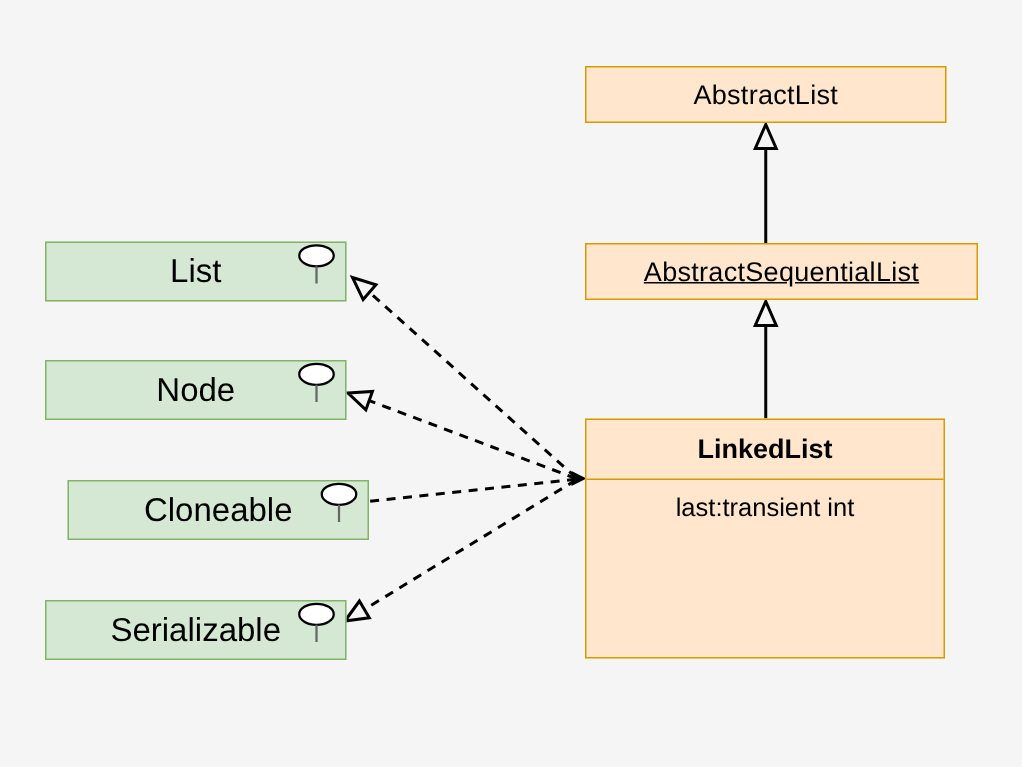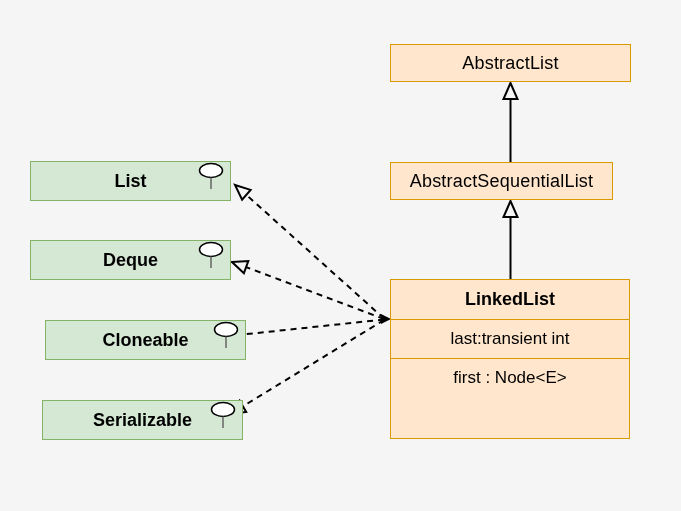--- a/index.html
+++ b/index.html
@@ -5,34 +5,34 @@
   html,body{margin:0;padding:0;background:#f5f5f5;}
   #canvas{
     position:relative;width:681px;height:511px;background:#f5f5f5;
     font-family:"Liberation Sans", sans-serif;color:#000;overflow:hidden;
   }
   #edges{position:absolute;left:0;top:0;width:681px;height:511px;pointer-events:none;}
   .box{position:absolute;box-sizing:border-box;display:flex;align-items:center;justify-content:center;}
   .class-box{background:#ffe6cc;border:1.5px solid #d79b00;}
   .class-title{font-size:18px;font-weight:400;letter-spacing:.2px;}
   .iface-box{background:#d5e8d4;border:1.5px solid #82b366;}
-  .iface-label{font-size:18px;font-weight:700;}
+  .iface-label{font-size:22px;font-weight:400;}
   .lollipop{position:absolute;right:4px;top:0;}
   
   #abstract-list{left:390px;top:44px;width:241px;height:38px;}
-  #abstract-sequential-list{left:390px;top:162px;width:223px;height:38px;}
+  #abstract-sequential-list{left:390px;top:162px;width:262px;height:38px;text-decoration:underline;}
   #linked-list{left:390px;top:279px;width:240px;height:160px;background:#ffe6cc;
     border:1.5px solid #d79b00;display:block;}
   #linked-list .row{box-sizing:border-box;height:39.2px;display:flex;align-items:center;justify-content:center;font-size:17px;}
   #linked-list .row + .row{border-top:1.5px solid #d79b00;}
   #linked-list .row.hdr{font-size:18px;font-weight:700;}
   #iface-list{left:30px;top:161px;width:201px;height:40px;}
   #iface-deque{left:30px;top:240px;width:201px;height:40px;}
   #iface-cloneable{left:45px;top:320px;width:201px;height:40px;}
-  #iface-serializable{left:42px;top:400px;width:201px;height:40px;}
+  #iface-serializable{left:30px;top:400px;width:201px;height:40px;}
 </style>
 </head>
 <body>
 
 <div id="canvas">
 
   <svg id="edges" viewBox="0 0 681 511" xmlns="http://www.w3.org/2000/svg">
 
     <g>
       <line x1="510.5" y1="162" x2="510.5" y2="99" stroke="#000" stroke-width="2"></line>
@@ -71,33 +71,32 @@
     <span class="class-title">AbstractList</span>
   </div>
 
   <div class="box class-box" id="abstract-sequential-list">
     <span class="class-title">AbstractSequentialList</span>
   </div>
 
   <div class="box" id="linked-list">
     <div class="row hdr">LinkedList</div>
     <div class="row">last:transient int</div>
-    <div class="row">first : Node&lt;E&gt;</div>
   </div>
 
   <div class="box iface-box" id="iface-list">
     <span class="iface-label">List</span>
     <svg class="lollipop" width="30" height="28" viewBox="0 0 30 28">
       <ellipse cx="15" cy="8.5" rx="11.5" ry="7" fill="#fff" stroke="#000" stroke-width="1.5"></ellipse>
       <line x1="15" y1="15.5" x2="15" y2="27" stroke="#666" stroke-width="1.5"></line>
     </svg>
   </div>
 
   <div class="box iface-box" id="iface-deque">
-    <span class="iface-label">Deque</span>
+    <span class="iface-label">Node</span>
     <svg class="lollipop" width="30" height="28" viewBox="0 0 30 28">
       <ellipse cx="15" cy="8.5" rx="11.5" ry="7" fill="#fff" stroke="#000" stroke-width="1.5"></ellipse>
       <line x1="15" y1="15.5" x2="15" y2="27" stroke="#666" stroke-width="1.5"></line>
     </svg>
   </div>
 
   <div class="box iface-box" id="iface-cloneable">
     <span class="iface-label">Cloneable</span>
     <svg class="lollipop" width="30" height="28" viewBox="0 0 30 28">
       <ellipse cx="15" cy="8.5" rx="11.5" ry="7" fill="#fff" stroke="#000" stroke-width="1.5"></ellipse>

